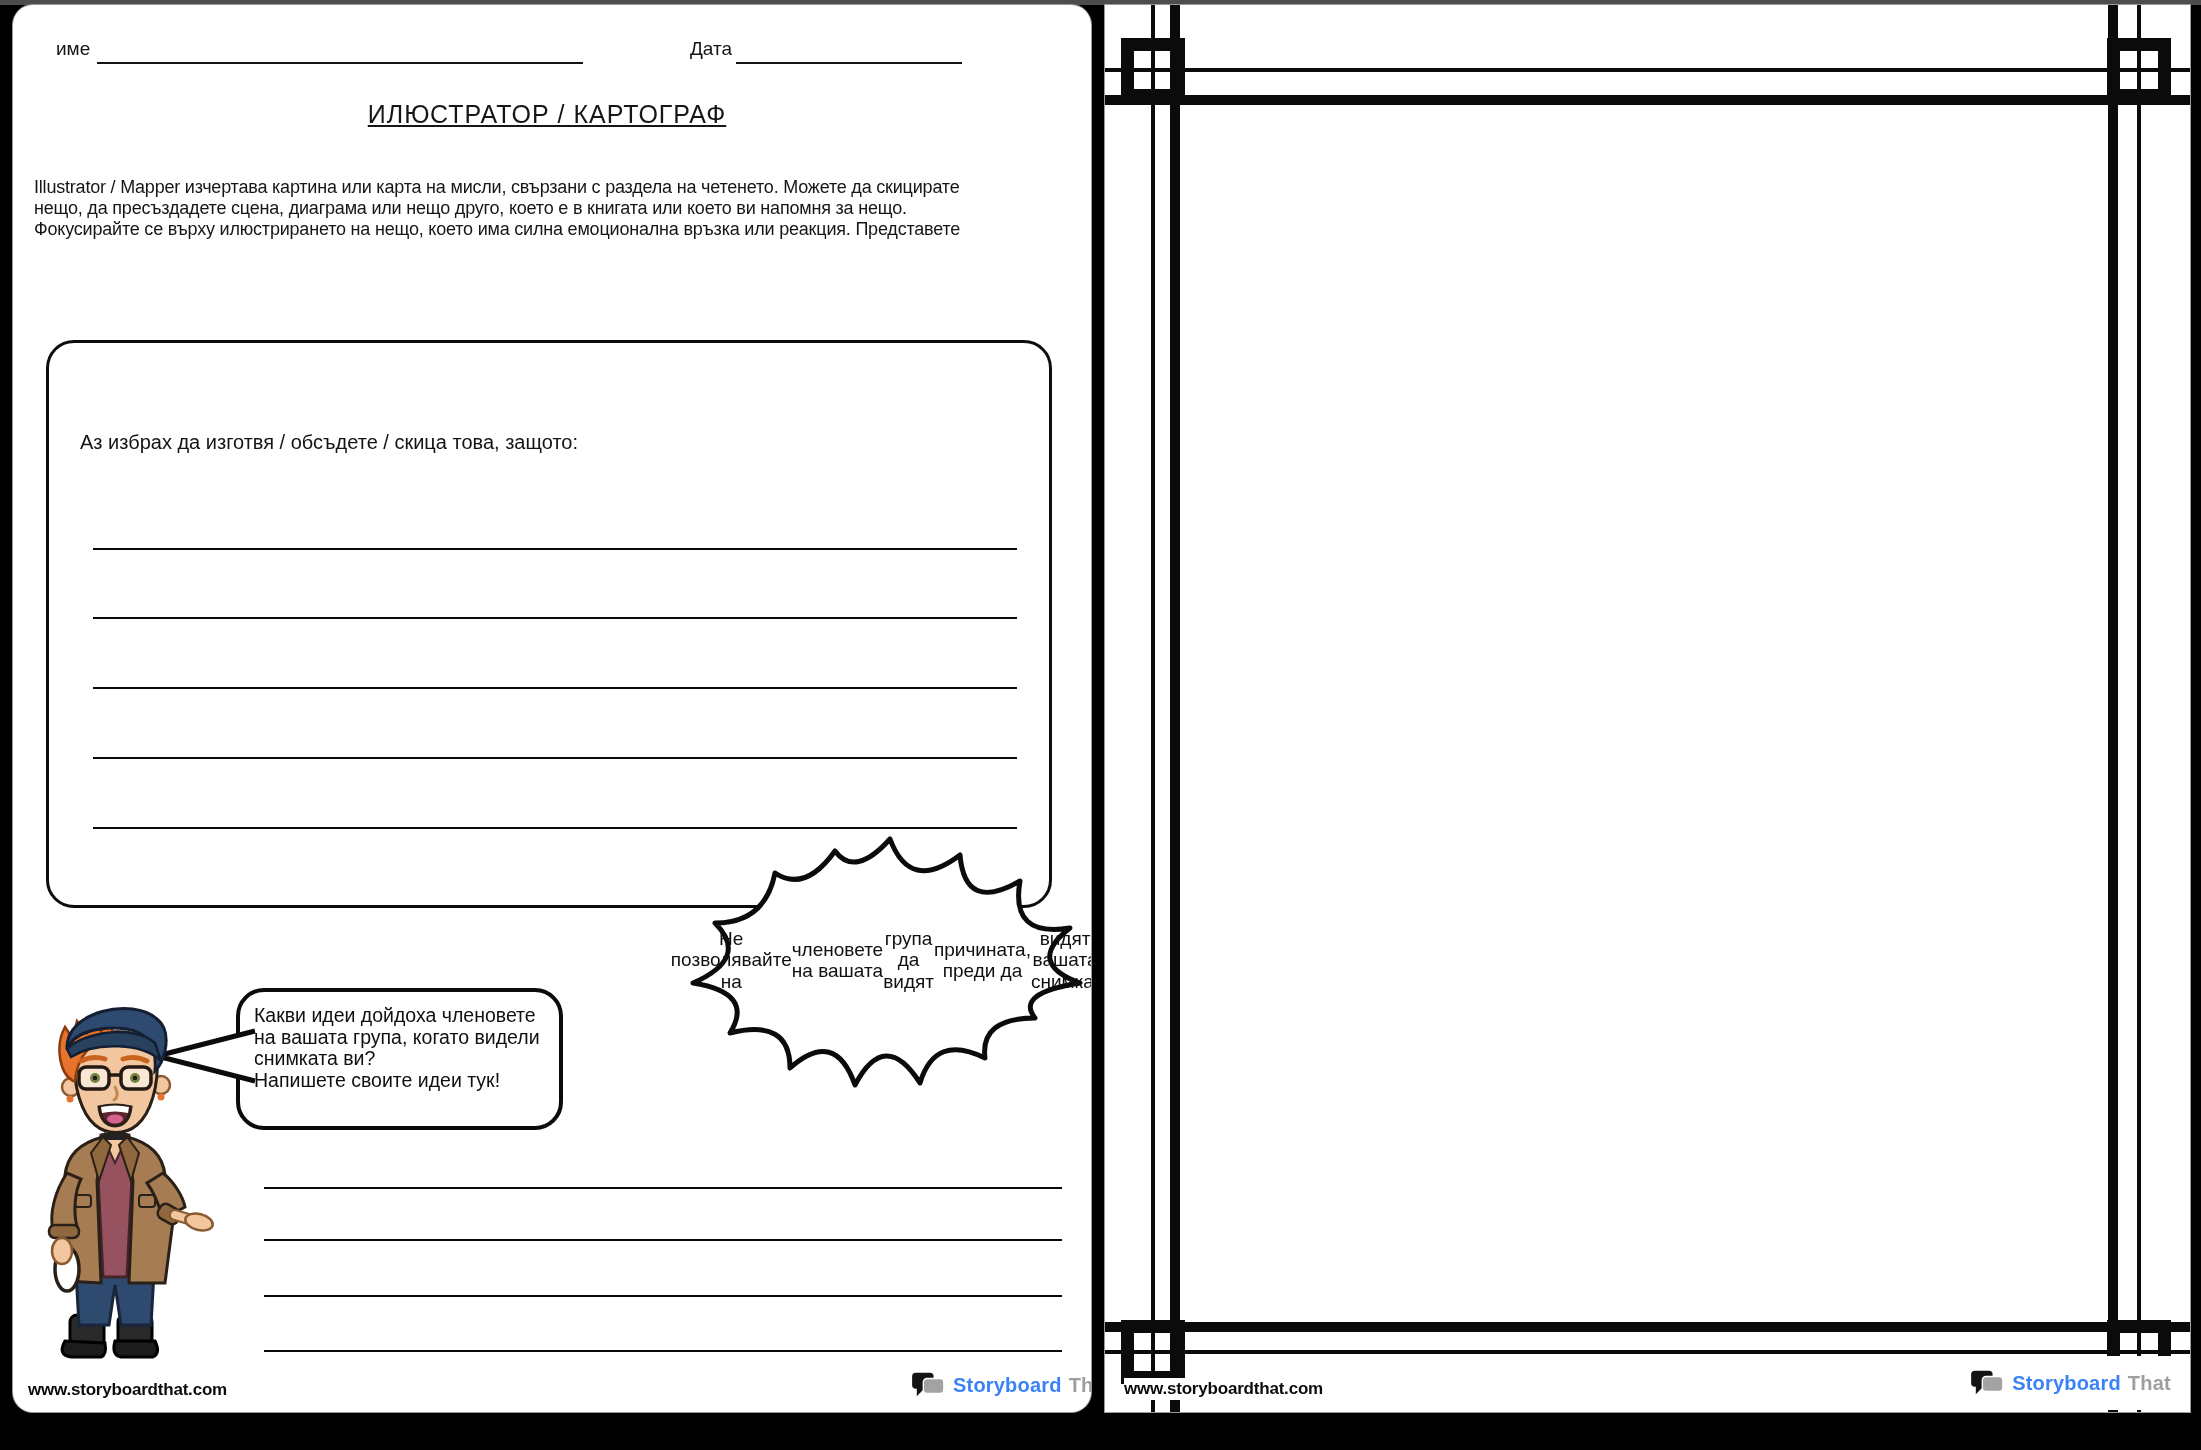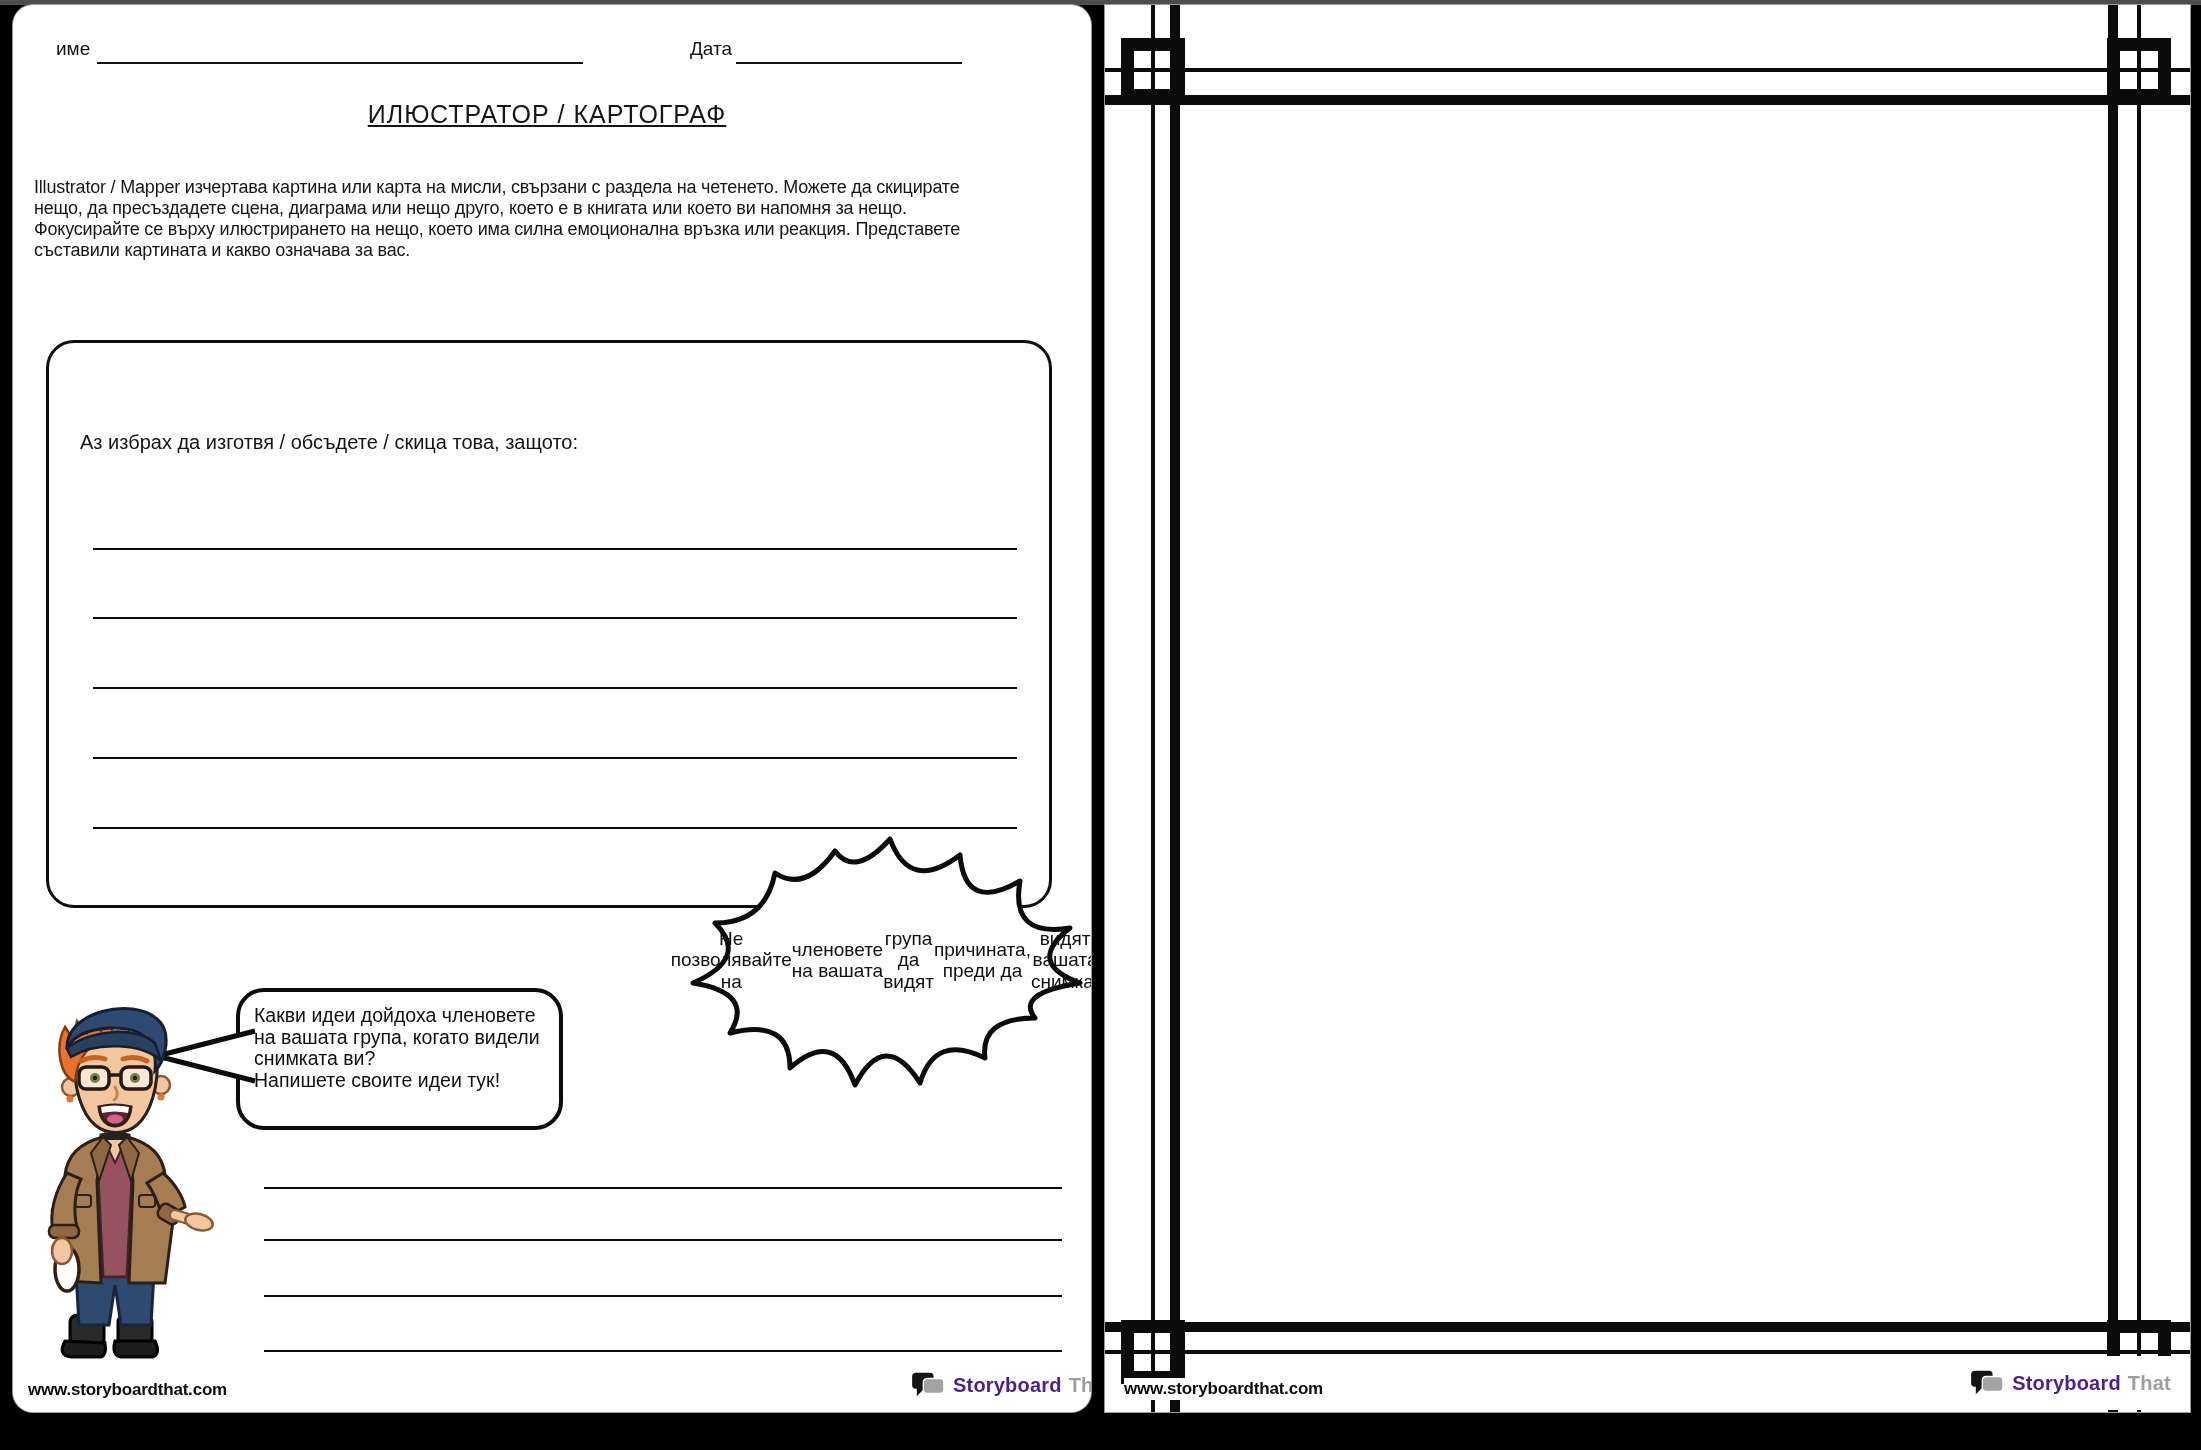--- a/index.html
+++ b/index.html
@@ -35,21 +35,21 @@
         border:4px solid #0b0b0b;border-radius:28px;background:#fff;box-sizing:border-box;
         padding:13px 10px 0 14px;font-size:19.5px;line-height:21.5px;color:#101010;}
   #speech-tail{position:absolute;left:138px;top:1020px;}
 
   #character{position:absolute;left:2px;top:980px;}
 
   .bottom-line{left:251px;width:798px;}
 
   .footer-url{position:absolute;font-size:17px;font-weight:bold;color:#0c0c0c;letter-spacing:-0.2px;}
   .logo{display:flex;align-items:center;gap:7px;font-size:20px;font-weight:600;letter-spacing:0.2px;}
-  .logo .sb{color:#4c1d95;}
+  .logo .sb{color:#3b82f6;}
   .logo .that{color:#9e9e9e;}
   #logo-left{position:absolute;left:897px;top:1366px;}
   #logo-right-band{position:absolute;left:845px;top:1351px;width:240px;height:54px;background:#fff;
         display:flex;align-items:center;justify-content:center;}
   #page-right .footer-url{left:19px;top:1373px;background:#fff;padding:1px 4px 1px 0;}
 
   
   .fline{position:absolute;background:#0b0b0b;}
   .thin-v{width:4px;top:0;height:1407px;}
   .thick-v{width:10px;top:0;height:1407px;}
@@ -71,21 +71,20 @@
 
     <span class="lbl" style="left:677px;top:33px;">Дата</span>
     <div class="rule" style="left:723px;top:57px;width:226px;"></div>
 
     <div id="worksheet-title">ИЛЮСТРАТОР / КАРТОГРАФ</div>
 
     <div id="instructions">
       <div>Illustrator / Mapper изчертава картина или карта на мисли, свързани с раздела на четенето. Можете да скицирате</div>
       <div>нещо, да пресъздадете сцена, диаграма или нещо друго, което е в книгата или което ви напомня за нещо.</div>
       <div>Фокусирайте се върху илюстрирането на нещо, което има силна емоционална връзка или реакция. Представете</div>
-      <div>съставили картината и какво означава за вас.</div>
     </div>
 
     <div id="reason-box">
       <div id="reason-prompt">Аз избрах да изготвя / обсъдете / скица това, защото:</div>
       <div class="wline box-line" style="top:205px;"></div>
       <div class="wline box-line" style="top:274px;"></div>
       <div class="wline box-line" style="top:344px;"></div>
       <div class="wline box-line" style="top:414px;"></div>
       <div class="wline box-line" style="top:484px;"></div>
     </div>

